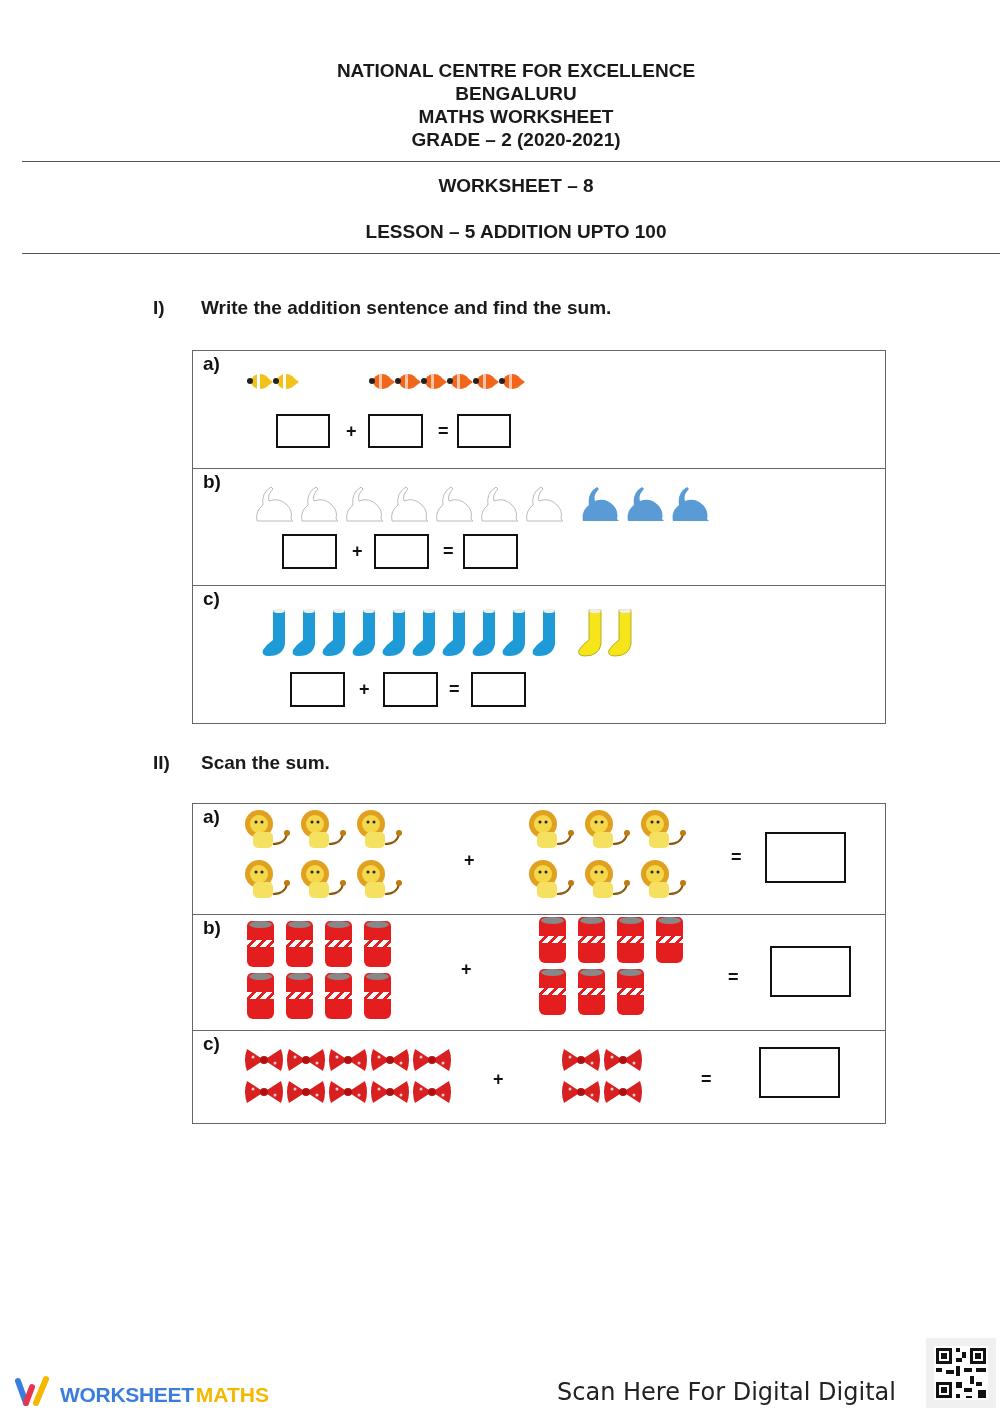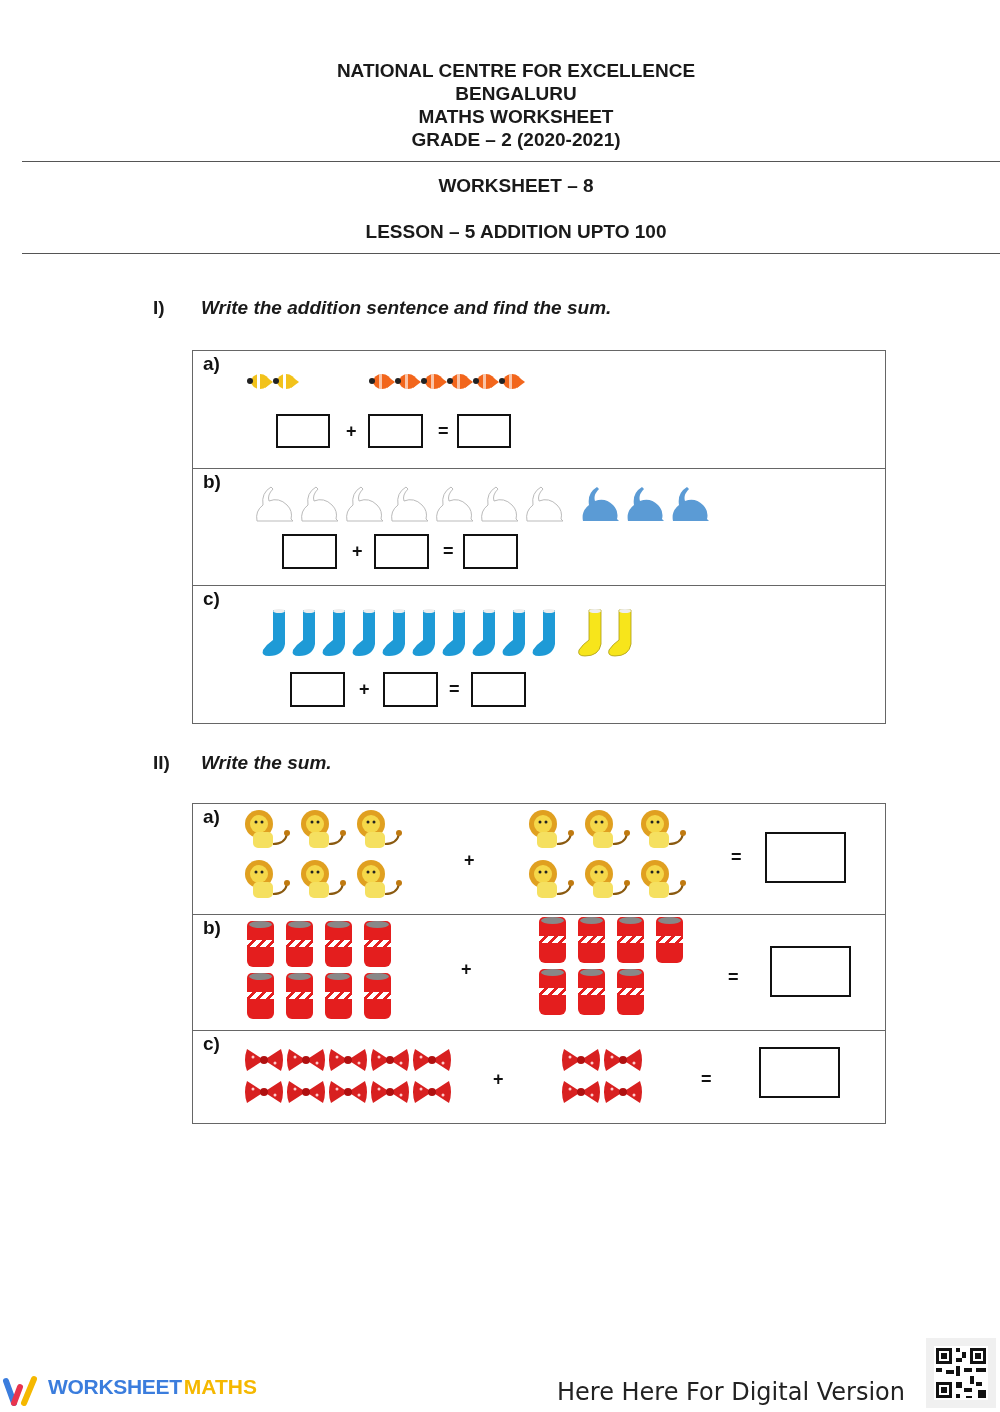--- a/index.html
+++ b/index.html
@@ -3,21 +3,21 @@
   <meta charset="utf-8">
   <style>
     html, body { margin: 0; padding: 0; background: #ffffff; }
     body { width: 1000px; height: 1412px; position: relative; overflow: hidden;
            font-family: "Liberation Sans", sans-serif; color: #111; }
     .hdr { position: absolute; left: 16px; width: 1000px; text-align: center; font-weight: bold;
            font-size: 19px; line-height: 23px; color: #1a1a1a; }
     .rule { position: absolute; left: 22px; width: 978px; height: 0; border-top: 1.5px solid #555; }
     .sec { position: absolute; font-weight: bold; font-size: 19px; color: #1a1a1a; }
     .sec .num { position: absolute; left: 0; }
-    .sec .txt { position: absolute; left: 48px; white-space: nowrap; font-style: italic; }
+    .sec .txt { position: absolute; left: 48px; white-space: nowrap; }
     .box { position: absolute; left: 192px; width: 694px; border: 1.5px solid #666; box-sizing: border-box; }
     .row { position: absolute; left: 0; width: 100%; box-sizing: border-box; }
     .row + .row { border-top: 1.5px solid #666; }
     .lbl { position: absolute; left: 10px; top: 2px; font-weight: bold; font-size: 19px; }
     .ans { position: absolute; border: 2.5px solid #111; box-sizing: border-box; background: #fff; }
     .op { position: absolute; font-weight: bold; font-size: 18px; }
     .pics { position: absolute; display: flex; align-items: center; }
     .fish { width: 26px; height: 22px; position: relative; margin-right: 0; }
     .fish .body { position: absolute; left: 4px; top: 3px; width: 18px; height: 15px; border-radius: 50%; }
     .fish .tail { position: absolute; right: 0; top: 5px; width: 0; height: 0;
@@ -25,21 +25,21 @@
     .fish .stripe { position: absolute; left: 10px; top: 3px; width: 3px; height: 15px; background: #fff; }
     .fish .eye { position: absolute; left: 0; top: 7px; width: 6px; height: 6px; border-radius: 50%; background: #222; }
     .rabbit { width: 45px; height: 42px; }
     .sock { width: 30px; height: 50px; }
     .lion { width: 56px; height: 42px; }
     .can { width: 27px; height: 46px; border-radius: 5px 5px 6px 6px; background: #e41e1e; position: relative; margin-right: 12px; }
     .can .top { position: absolute; left: 2px; top: 0; width: 23px; height: 7px; border-radius: 50%; background: #888; }
     .can .wave { position: absolute; left: 0; top: 19px; width: 27px; height: 7px;
                  background: repeating-linear-gradient(135deg, #fff 0 4px, #e41e1e 4px 7px); }
     .bow { width: 42px; height: 30px; }
-    .footer-logo { position: absolute; left: 2px; top: 1375px; display: flex; align-items: flex-start; }
+    .footer-logo { position: absolute; left: 14px; top: 1375px; display: flex; align-items: flex-end; }
     .footer-logo .w { width: 40px; height: 32px; position: relative; }
     .footer-logo .brand1 { font-weight: bold; font-size: 21px; color: #3b7ddd; margin-left: 6px; letter-spacing: -0.3px; }
     .footer-logo .brand2 { font-weight: bold; font-size: 21px; color: #f5b800; margin-left: 2px; }
     .scan { position: absolute; left: 557px; top: 1378px; font-size: 24px; color: #222; font-family: "DejaVu Sans", sans-serif; }
     .qr { position: absolute; left: 926px; top: 1338px; width: 70px; height: 70px; background: #f0f0f0; }
   </style>
 </head>
 <body>
 
 <div class="hdr" style="top:59px;">NATIONAL CENTRE FOR EXCELLENCE</div>
@@ -219,21 +219,21 @@
     <div class="ans" style="left:97px; top:86px; width:55px; height:35px;"></div>
     <span class="op" style="left:166px; top:93px;">+</span>
     <div class="ans" style="left:190px; top:86px; width:55px; height:35px;"></div>
     <span class="op" style="left:256px; top:93px;">=</span>
     <div class="ans" style="left:278px; top:86px; width:55px; height:35px;"></div>
   </div>
 </div>
 
 <div class="sec" style="left:153px; top:752px;">
   <span class="num">II)</span>
-  <span class="txt">Write the sum.</span>
+  <span class="txt">Scan the sum.</span>
 </div>
 
 <div class="box" style="top:803px; height:321px;">
 
   <div class="row" style="top:0; height:110px;">
     <span class="lbl">a)</span>
     <div class="pics" style="left:48px; top:4px; flex-wrap:wrap; width:180px;">
       <svg class="lion" viewBox="0 0 56 42">
           <circle cx="18" cy="16" r="14" fill="#e0a020"></circle>
           <circle cx="18" cy="16" r="9" fill="#f5d84a"></circle>
@@ -519,21 +519,21 @@
 
 <div class="footer-logo">
   <svg class="w" viewBox="0 0 40 32">
     <path d="M4 6 L12 28" stroke="#3b7ddd" stroke-width="6" stroke-linecap="round"></path>
     <path d="M12 28 L18 12" stroke="#e8344e" stroke-width="6" stroke-linecap="round"></path>
     <path d="M22 28 L32 4" stroke="#f5b800" stroke-width="6" stroke-linecap="round"></path>
   </svg>
   <span class="brand1">WORKSHEET</span>
   <span class="brand2">MATHS</span>
 </div>
-<div class="scan">Here Here For Digital Version</div>
+<div class="scan">Scan Here For Digital Digital</div>
 <svg class="qr" viewBox="0 0 70 70">
   <rect width="70" height="70" fill="#f0f0f0"></rect>
   <rect x="8" y="8" width="54" height="54" fill="#fff"></rect>
   <rect x="10" y="10" width="16" height="16" fill="#111"></rect>
     <rect x="13" y="13" width="10" height="10" fill="#fff"></rect>
     <rect x="15" y="15" width="6" height="6" fill="#111"></rect>
   <rect x="44" y="10" width="16" height="16" fill="#111"></rect>
     <rect x="47" y="13" width="10" height="10" fill="#fff"></rect>
     <rect x="49" y="15" width="6" height="6" fill="#111"></rect>
   <rect x="10" y="44" width="16" height="16" fill="#111"></rect>

